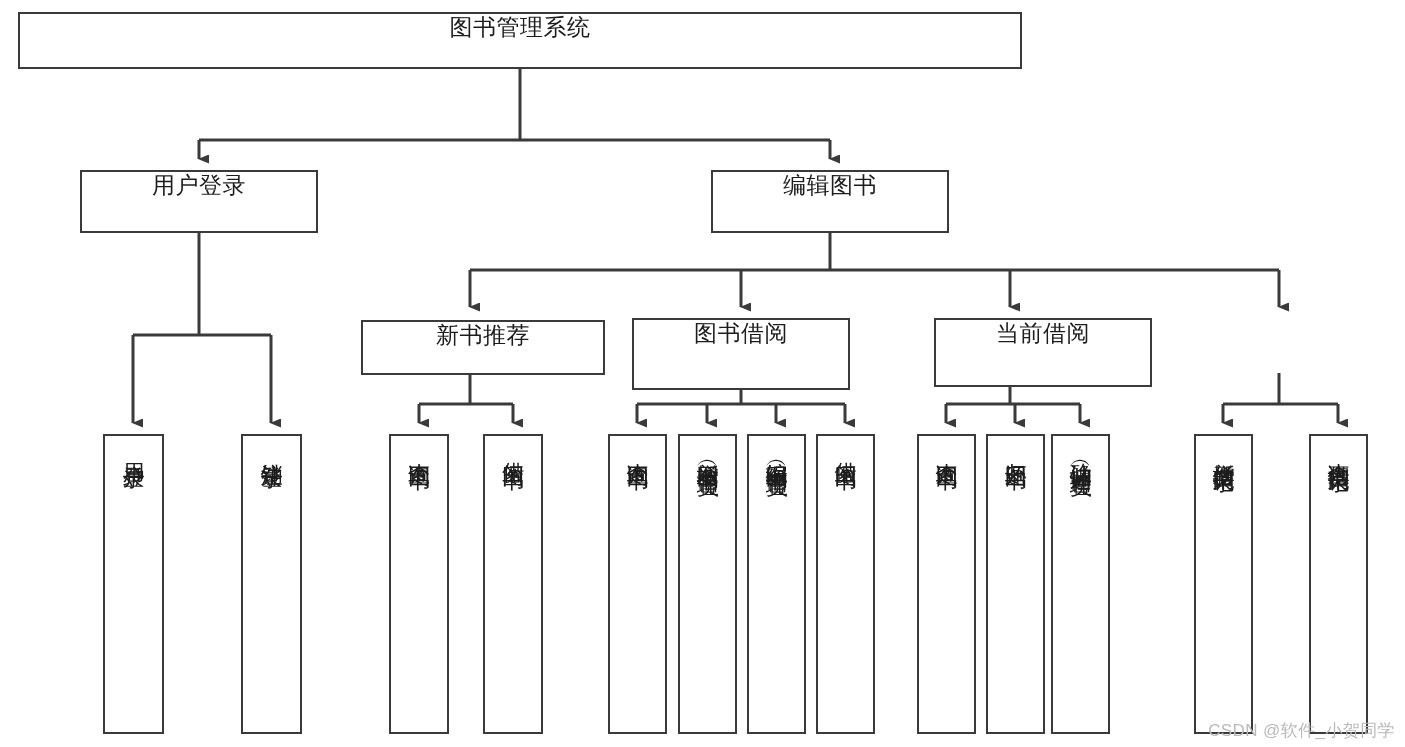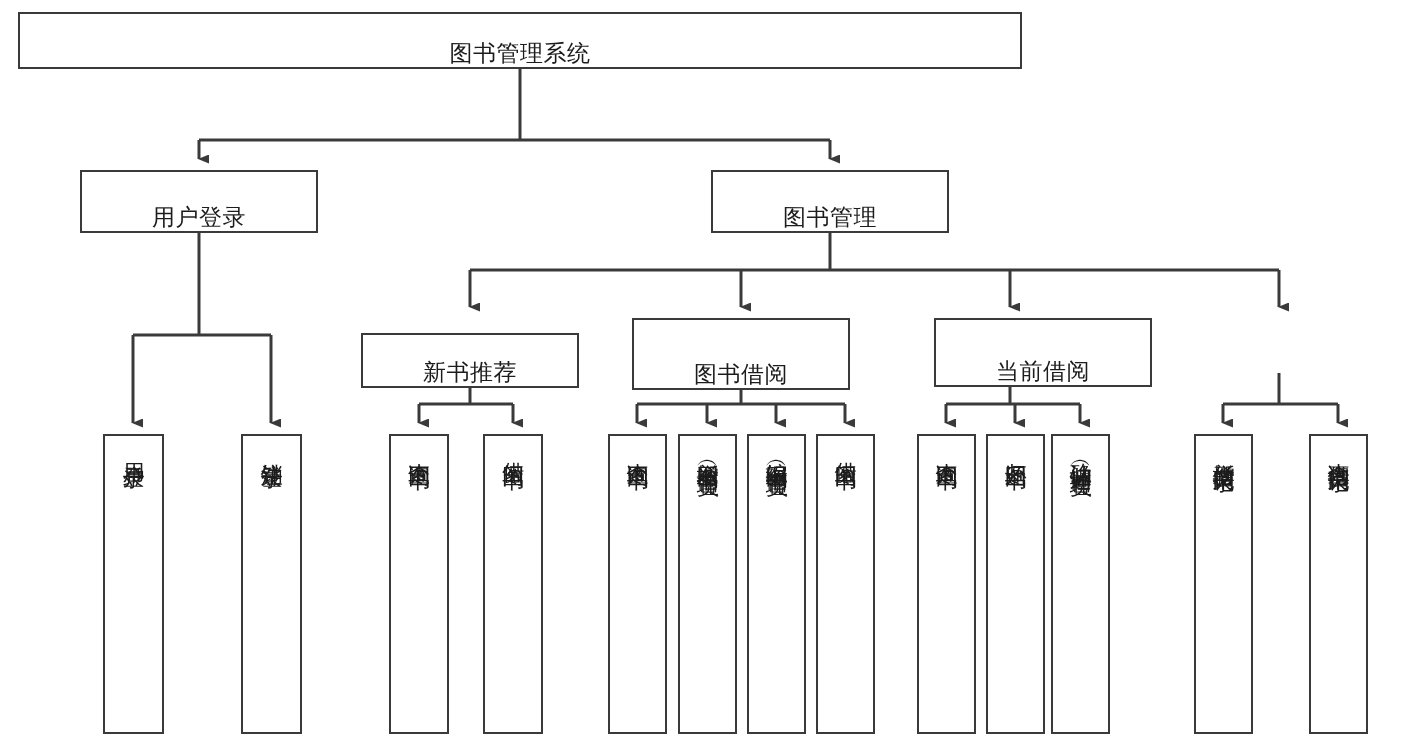--- a/index.html
+++ b/index.html
@@ -25,21 +25,21 @@
     width: 1405px;
     height: 747px;
     pointer-events: none;
   }
   .node {
     position: absolute;
     box-sizing: border-box;
     background: #ffffff;
     border: 2px solid #3a3a3a;
     display: flex;
-    align-items: flex-end;
+    align-items: flex-start;
     justify-content: center;
     color: #1c1c1c;
     z-index: 2;
   }
   .node-label {
     display: block;
     text-align: center;
     line-height: 1.16;
     letter-spacing: 0.5px;
     white-space: pre;
@@ -120,24 +120,24 @@
   </svg>
 
   <div class="node node-root" style="left: 18px; top: 12px; width: 1004px; height: 57px;">
     <span class="node-label">图书管理系统</span>
   </div>
 
   <div class="node node-l2" style="left: 80px; top: 170px; width: 238px; height: 63px;">
     <span class="node-label">用户登录</span>
   </div>
   <div class="node node-l2" style="left: 711px; top: 170px; width: 238px; height: 63px;">
-    <span class="node-label">图书管理</span>
+    <span class="node-label">编辑图书</span>
   </div>
 
-  <div class="node node-l3" style="left: 361px; top: 333px; width: 218px; height: 55px;">
+  <div class="node node-l3" style="left: 361px; top: 320px; width: 244px; height: 55px;">
     <span class="node-label">新书推荐</span>
   </div>
   <div class="node node-l3" style="left: 632px; top: 318px; width: 218px; height: 72px;">
     <span class="node-label">图书借阅</span>
   </div>
   <div class="node node-l3" style="left: 934px; top: 318px; width: 218px; height: 69px;">
     <span class="node-label">当前借阅</span>
   </div>
 
   <div id="leaf-container">
@@ -175,13 +175,14 @@
         <span class="node-label">确认归还（管理员）</span>
       </div>
       <div class="node node-leaf" style="left: 1194px; top: 434px; width: 59px; height: 300px;">
         <span class="node-label">新增借阅记录</span>
       </div>
       <div class="node node-leaf" style="left: 1309px; top: 434px; width: 59px; height: 300px;">
         <span class="node-label">查询借阅记录</span>
       </div>
     </div>
 
+  <div id="watermark">CSDN @软件_小贺同学</div>
 </div>
 
 </body></html>

